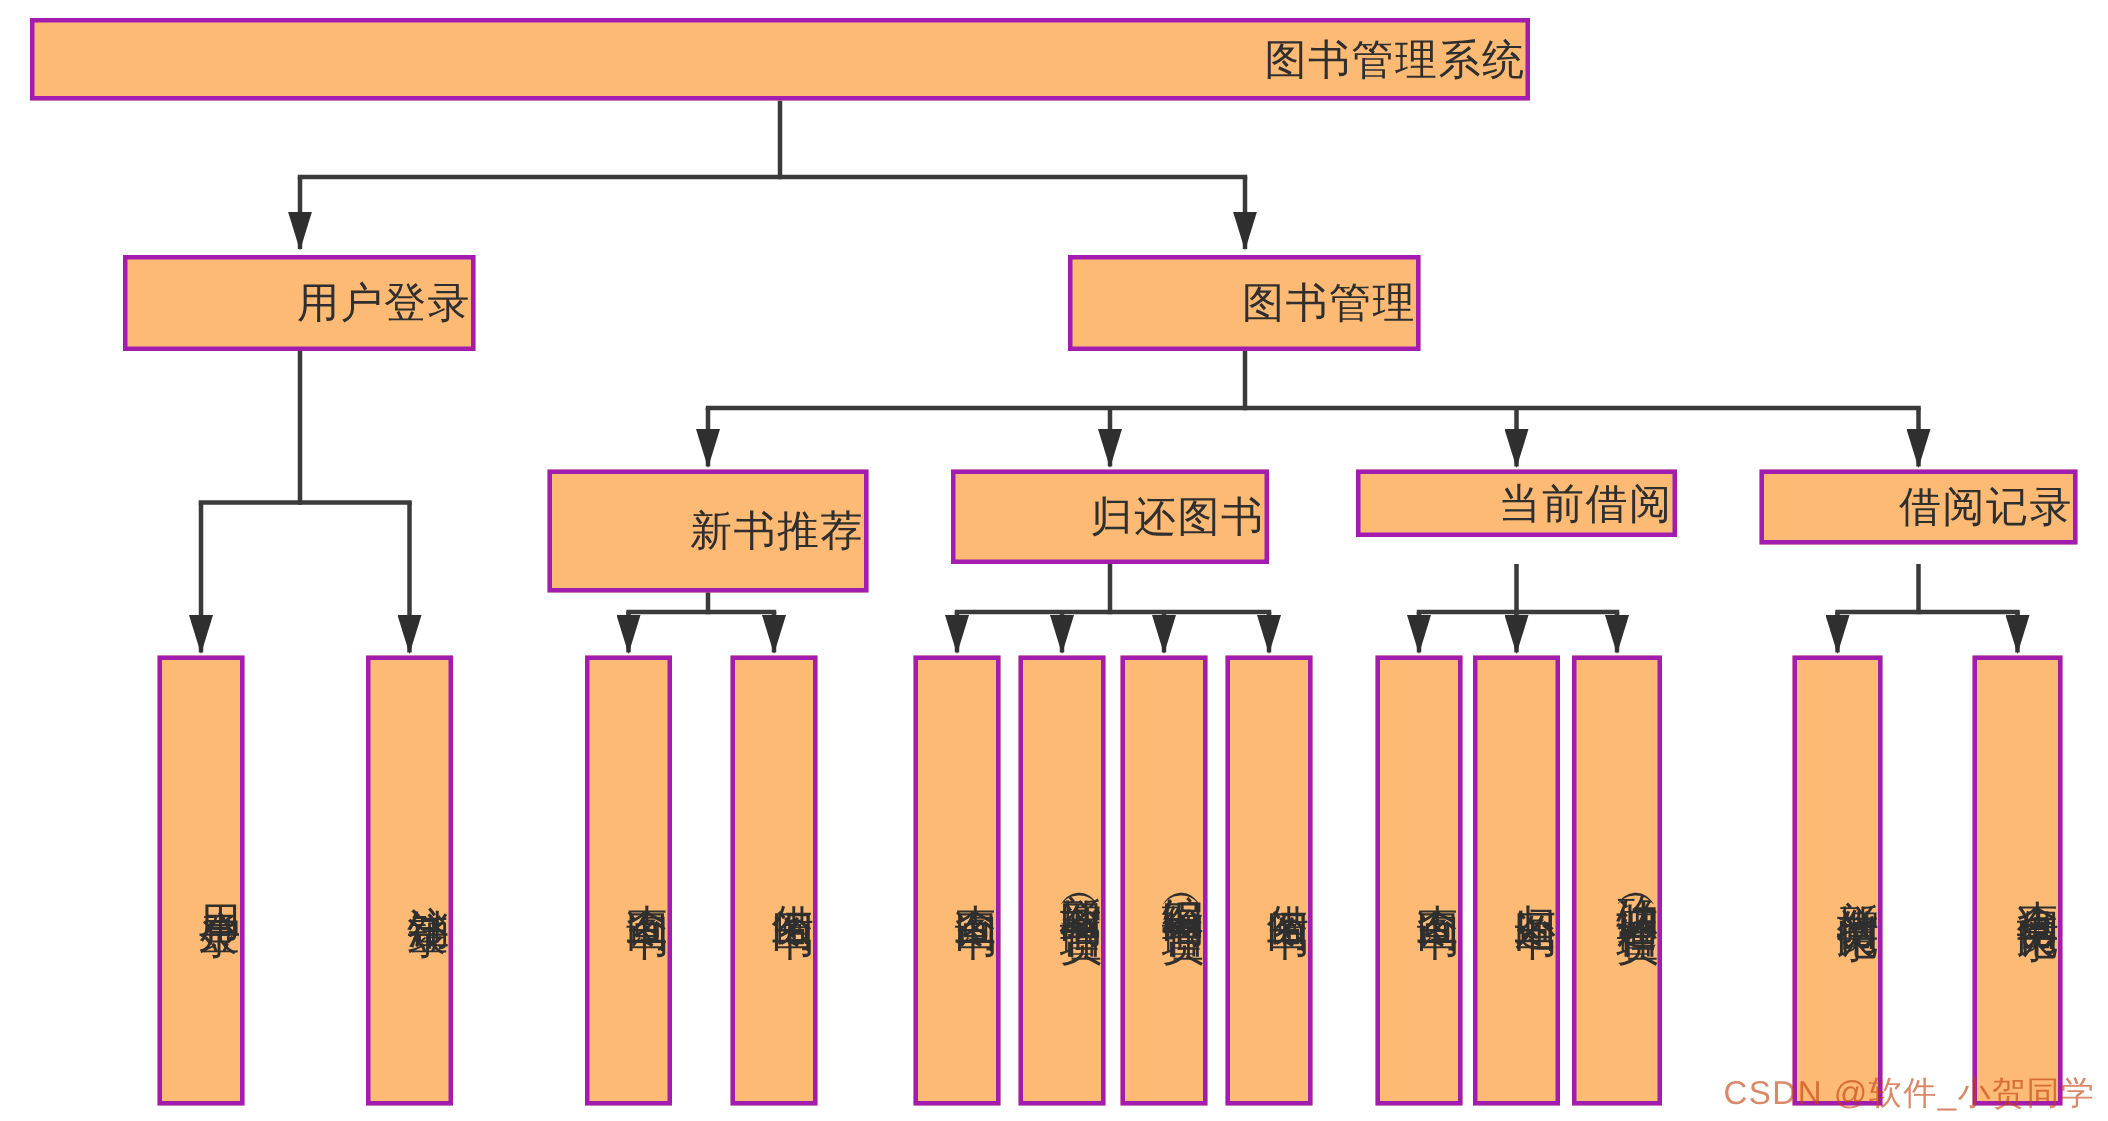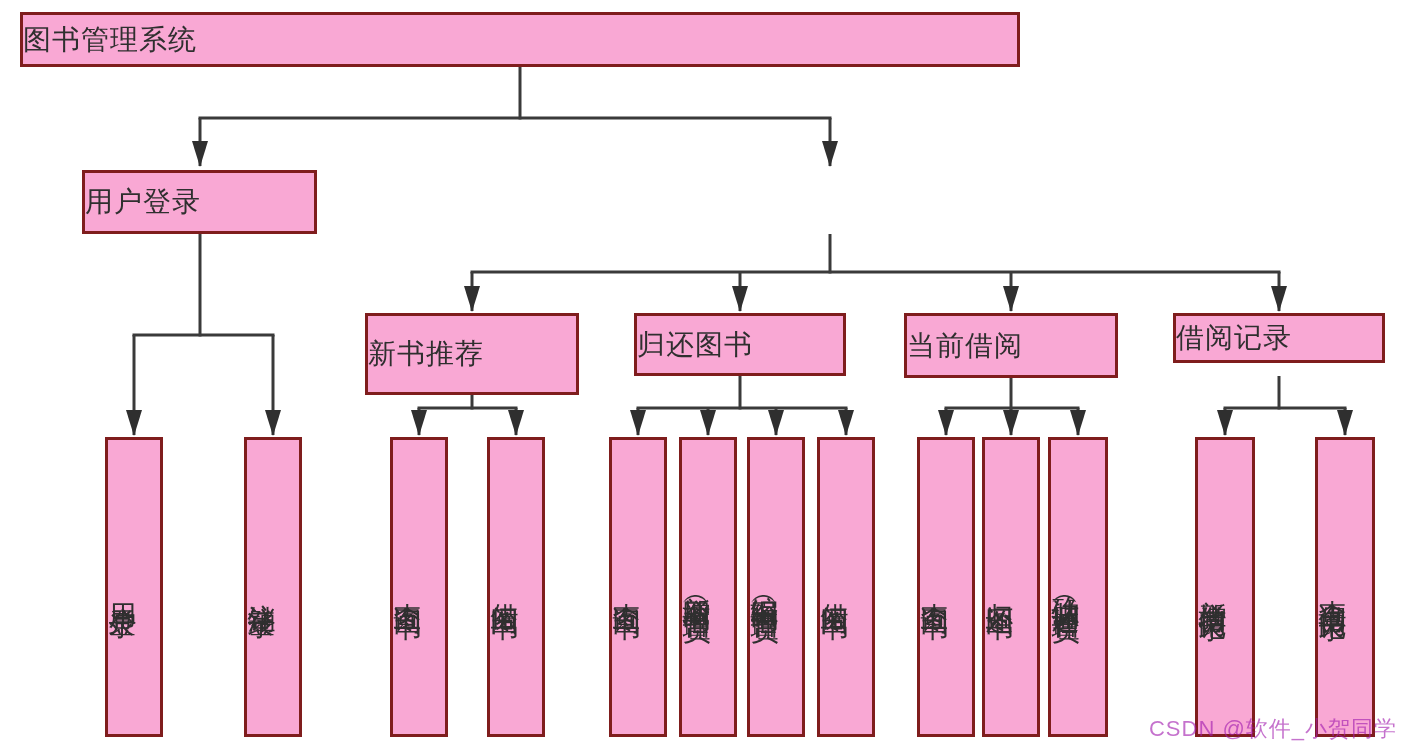--- a/index.html
+++ b/index.html
@@ -6,42 +6,42 @@
   body{
     width:1405px;height:747px;overflow:hidden;
     font-family:"Liberation Sans", sans-serif;
     color:#2f2f2f;
   }
   .canvas{position:relative;width:1405px;height:747px;background:#ffffff;}
   .connectors{position:absolute;left:0;top:0;width:1405px;height:747px;pointer-events:none;}
   .node{
     position:absolute;
     box-sizing:border-box;
-    border:3px solid #7f1d1d;
-    background:#f9a8d4;
-    display:flex;align-items:center;justify-content:flex-start;
+    border:3px solid #a21caf;
+    background:#fdba74;
+    display:flex;align-items:center;justify-content:flex-end;
     font-size:28px;
     letter-spacing:1px;
     white-space:nowrap;
   }
   .leaf{
     width:58px;top:437px;height:300px;
   }
   .vtext{
     writing-mode:vertical-rl;
     text-orientation:mixed;
     letter-spacing:3px;
     font-size:28px;
     line-height:1;
   }
   .watermark{
     position:absolute;
     top:714px;right:8px;
     font-size:22px;
-    color:#a21caf;
+    color:#c2410c;
     opacity:0.62;
     letter-spacing:1px;
     z-index:5;
     white-space:nowrap;
     text-align:center;
   }
 </style>
 </head>
 <body>
 
@@ -97,28 +97,31 @@
     </g>
   </svg>
 
   <div class="node" style="left:20px;top:12px;width:1000px;height:55px;">
     <span>图书管理系统</span>
   </div>
 
   <div class="node" style="left:82px;top:170px;width:235px;height:64px;">
     <span>用户登录</span>
   </div>
+  <div class="node" style="left:712px;top:170px;width:235px;height:64px;">
+    <span>图书管理</span>
+  </div>
 
   <div class="node" style="left:365px;top:313px;width:214px;height:82px;">
     <span>新书推荐</span>
   </div>
   <div class="node" style="left:634px;top:313px;width:212px;height:63px;">
     <span>归还图书</span>
   </div>
-  <div class="node" style="left:904px;top:313px;width:214px;height:65px;">
+  <div class="node" style="left:904px;top:313px;width:214px;height:45px;">
     <span>当前借阅</span>
   </div>
   <div class="node" style="left:1173px;top:313px;width:212px;height:50px;">
     <span>借阅记录</span>
   </div>
 
   <div class="node leaf" style="left:105px;">
     <span class="vtext">用户登录</span>
   </div>
   <div class="node leaf" style="left:244px;">

